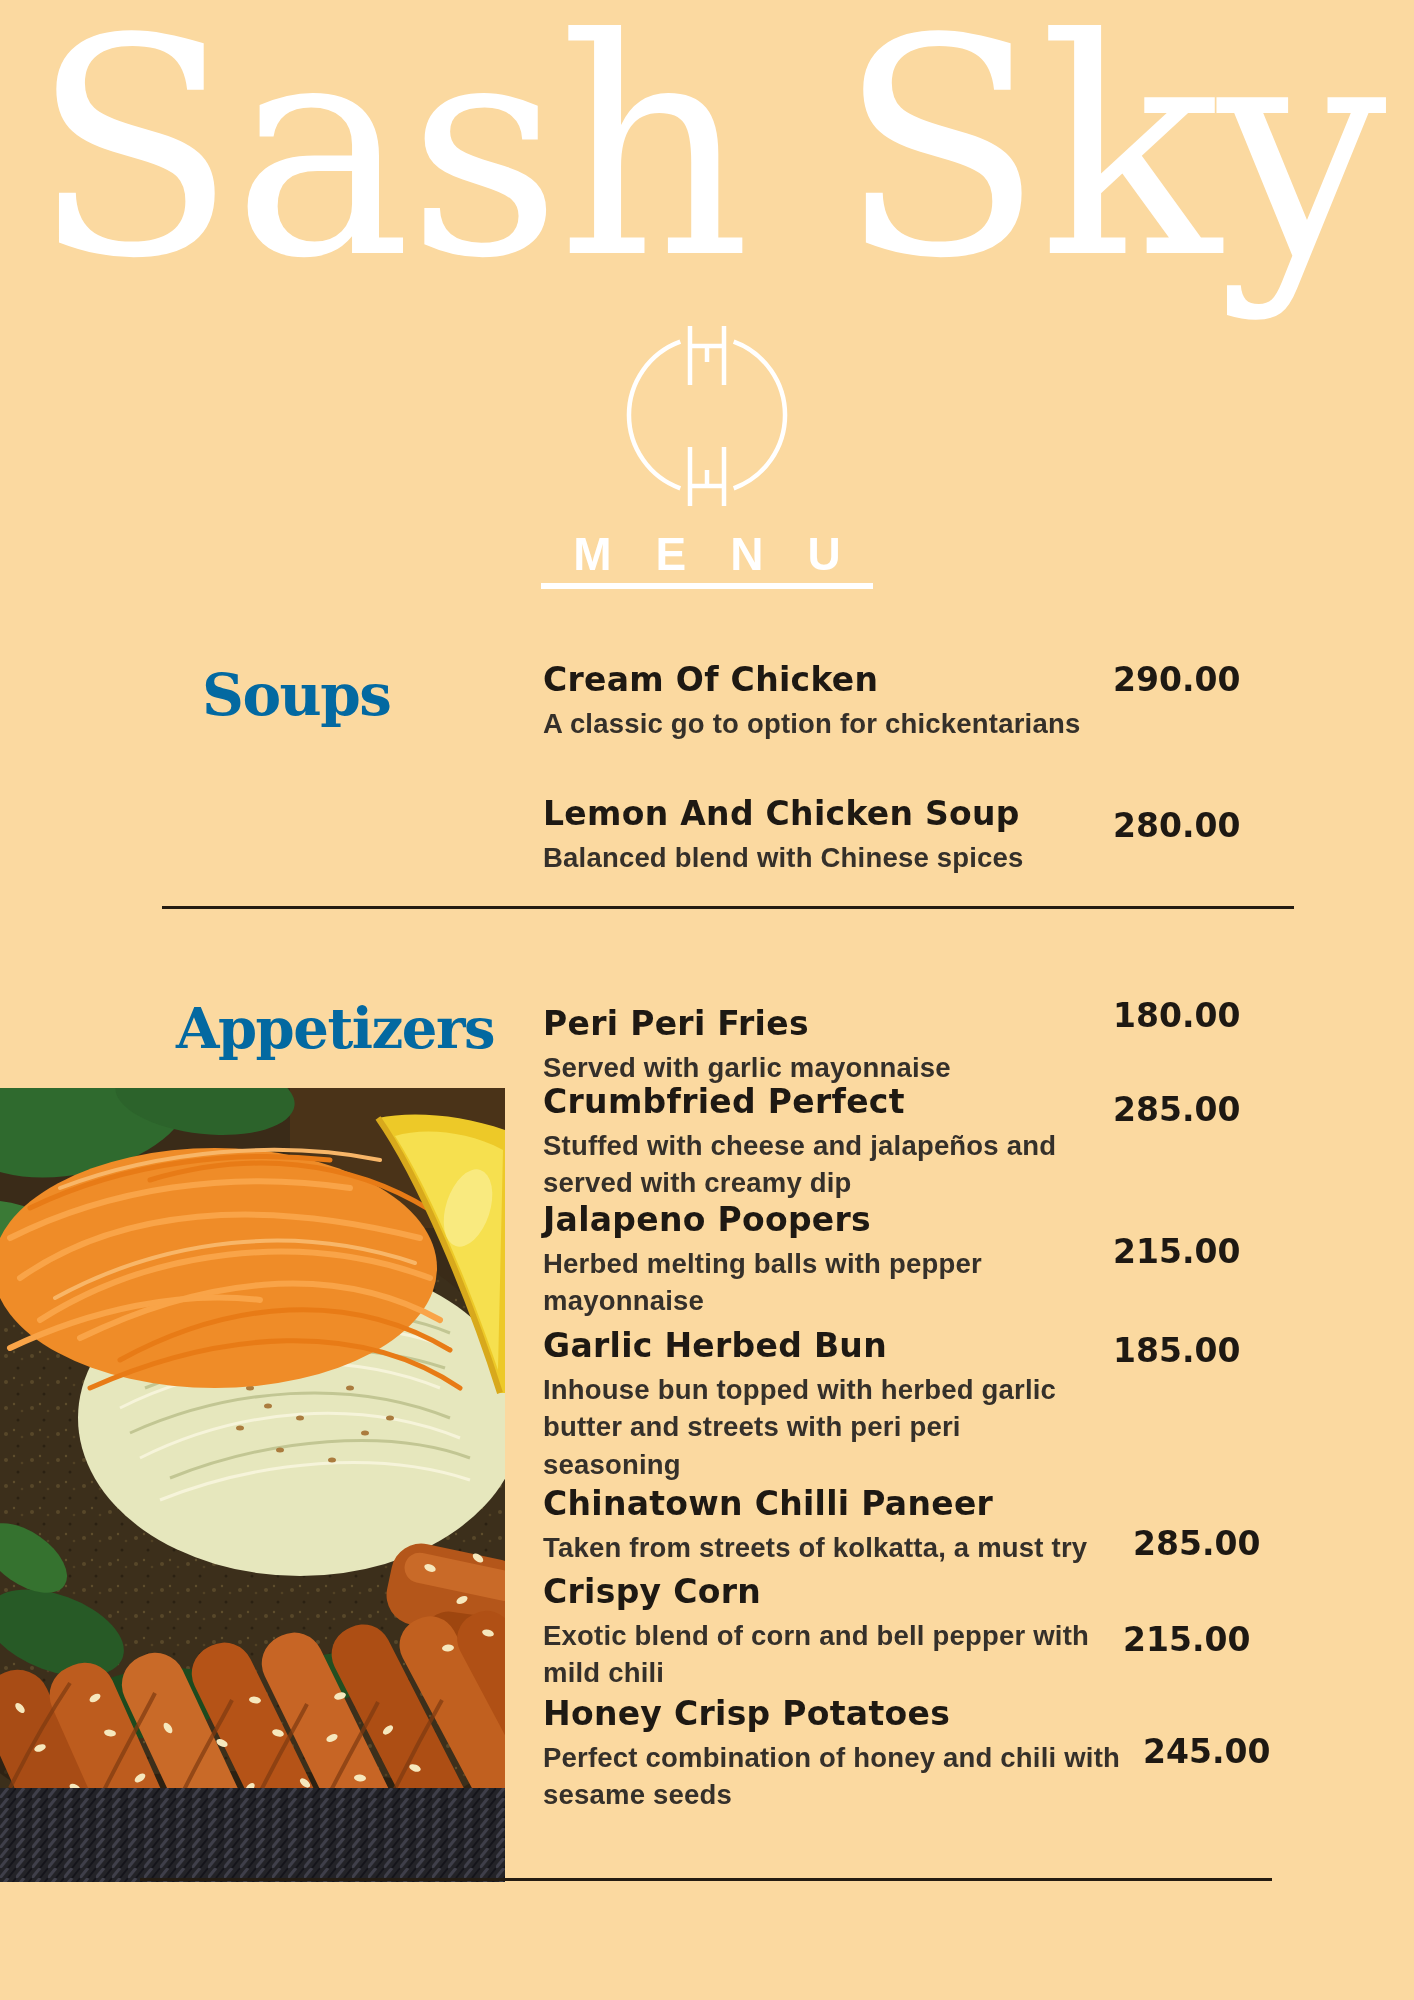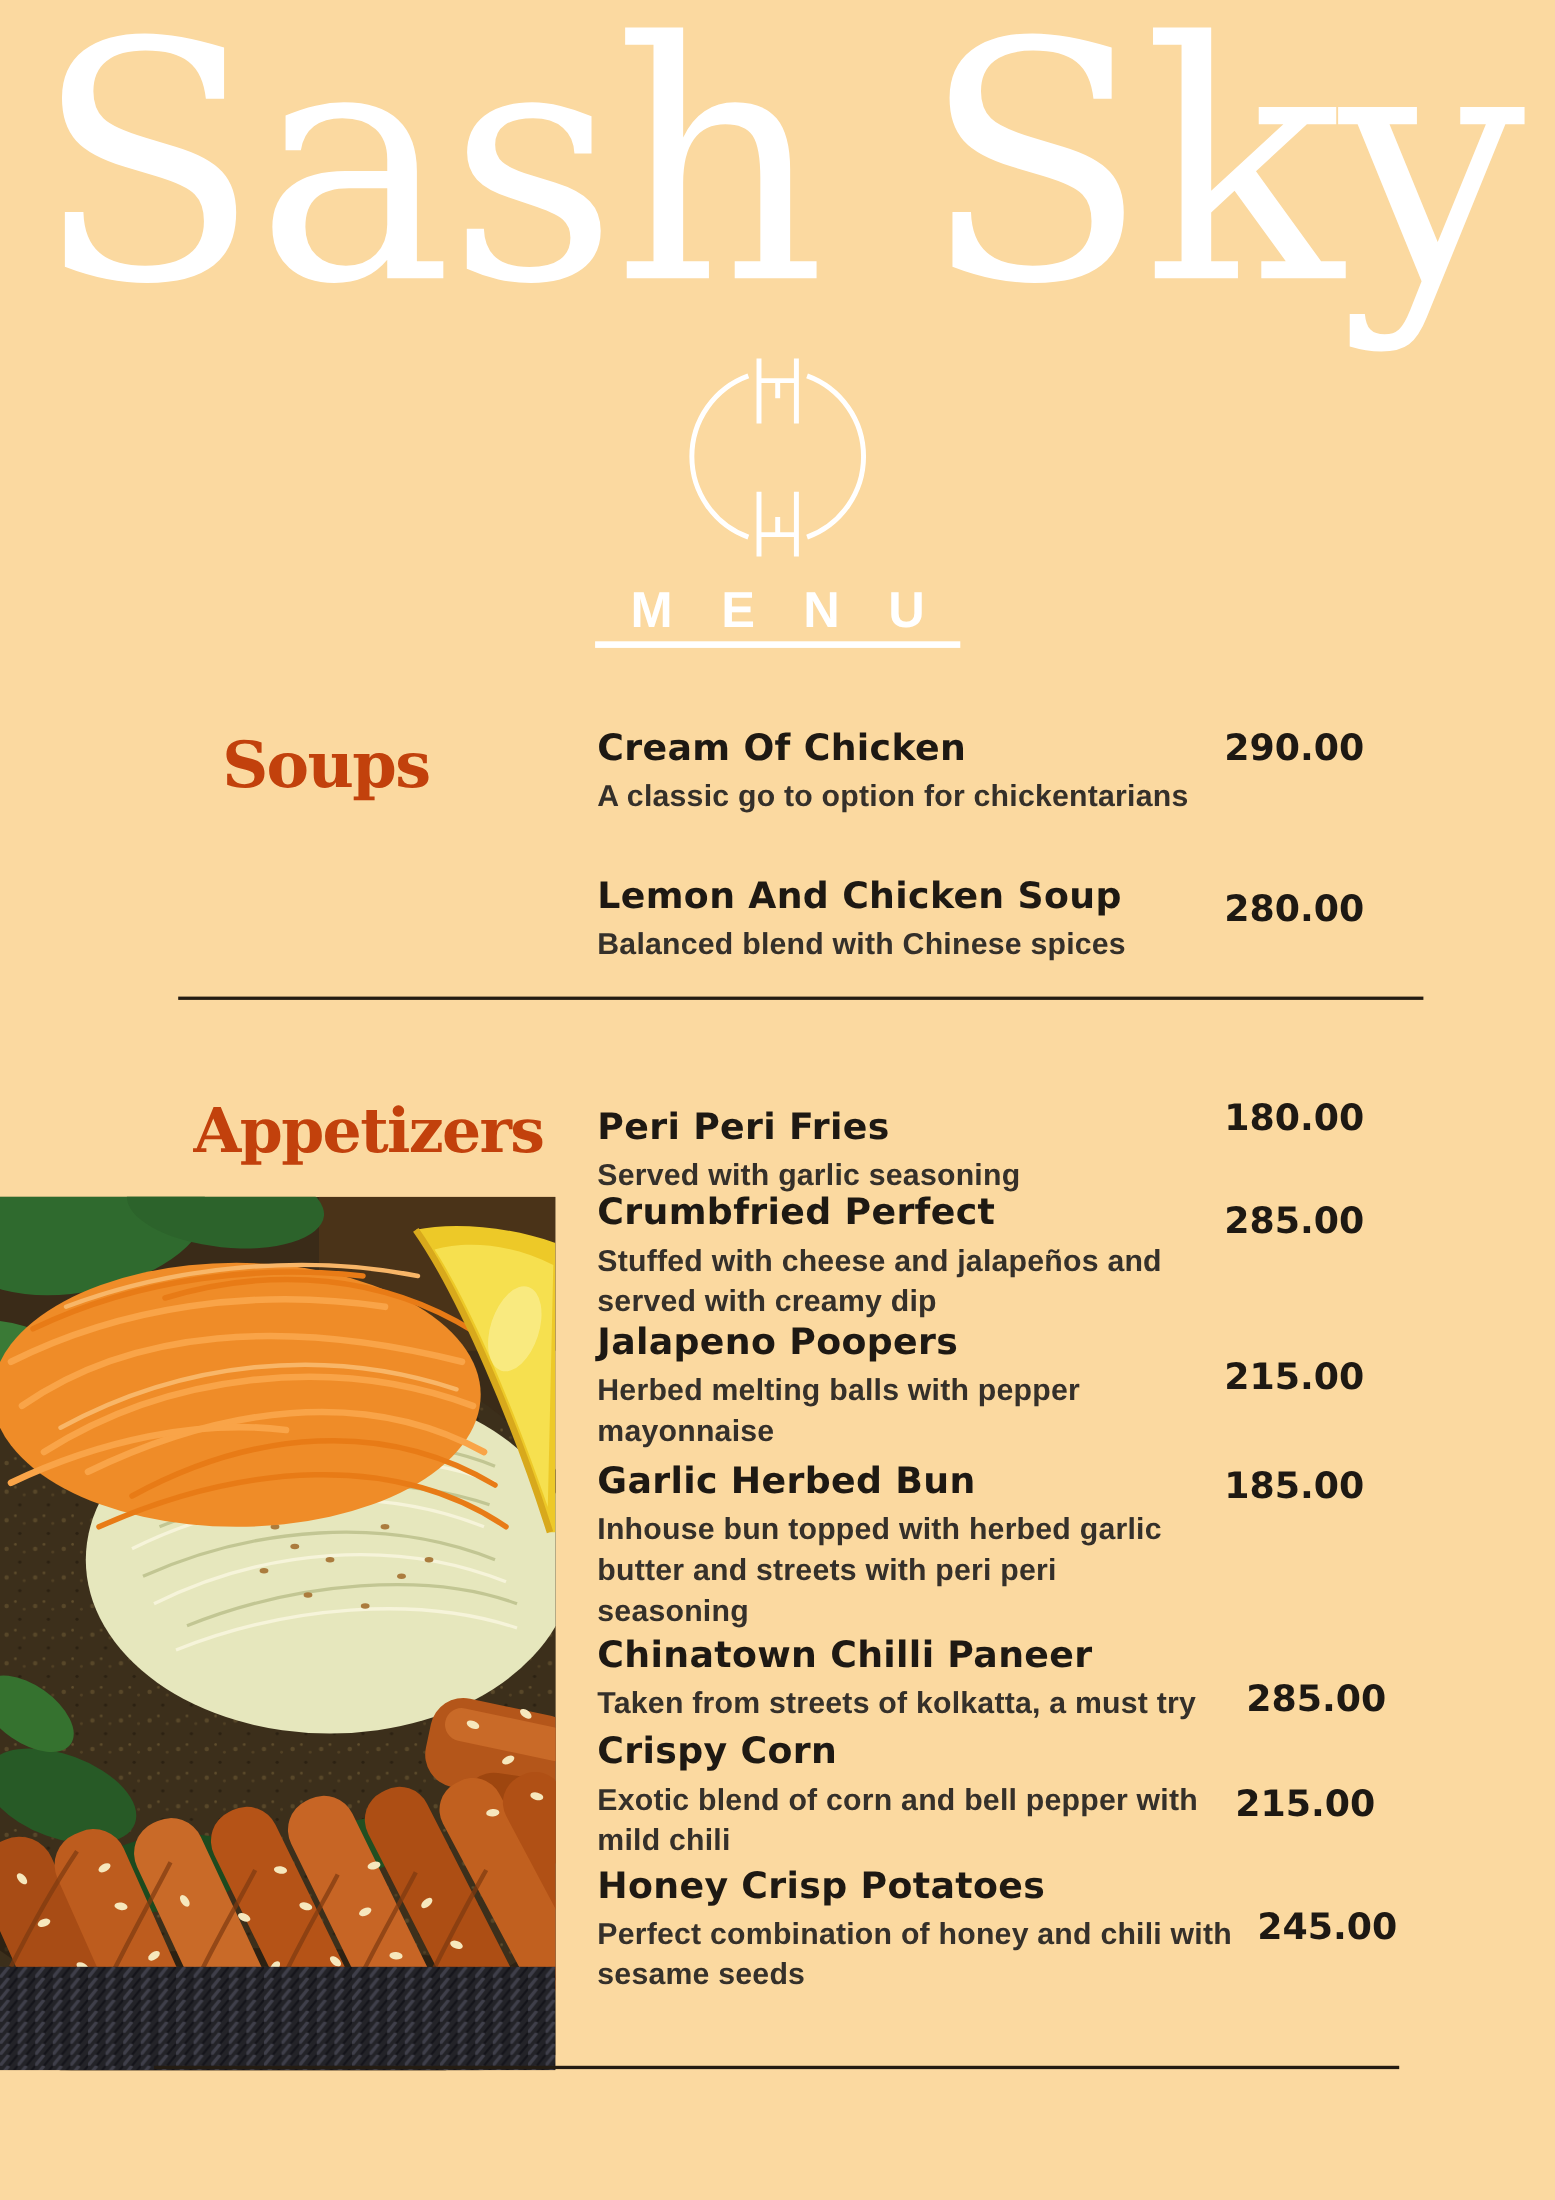--- a/index.html
+++ b/index.html
@@ -18,21 +18,21 @@
   .logo{position:absolute;left:615px;top:318px;}
   .menu-wrap{position:absolute;top:528px;left:0;right:0;text-align:center;}
   .menu-text{
     display:inline-block;color:#ffffff;font-weight:700;
     font-size:46px;letter-spacing:44px;padding-left:44px;line-height:1.15;
   }
   .menu-underline{width:332px;height:6px;background:#ffffff;margin:2px auto 0;}
   
   .sec-h{
     position:absolute;font-family:"DejaVu Serif",serif;font-weight:700;
-    color:#c2410c;line-height:1;letter-spacing:-1.5px;
+    color:#0369a1;line-height:1;letter-spacing:-1.5px;
   }
   .soups-h{left:202px;top:666px;font-size:58px;}
   .apps-h{left:176px;top:1000px;font-size:56px;}
   
   .divider{position:absolute;height:3px;background:#241c12;}
   .div-1{left:162px;top:906px;width:1132px;}
   .div-2{left:140px;top:1878px;width:1132px;}
   
   .mi{position:absolute;left:543px;width:700px;display:flex;align-items:flex-start;font-weight:bold;}
   .mi-main{flex:0 0 530px;}
@@ -116,21 +116,21 @@
     <div class="mi-price">280.00</div>
   </div>
 
   <div class="divider div-1"></div>
 
   <div class="sec-h apps-h">Appetizers</div>
 
   <div class="mi i-a1 pom8">
     <div class="mi-main">
       <div class="mi-name">Peri Peri Fries</div>
-      <div class="mi-desc">Served with garlic seasoning</div>
+      <div class="mi-desc">Served with garlic mayonnaise</div>
     </div>
     <div class="mi-price">180.00</div>
   </div>
 
   <div class="mi i-a2 po8">
     <div class="mi-main">
       <div class="mi-name">Crumbfried Perfect</div>
       <div class="mi-desc">Stuffed with cheese and jalapeños and served with creamy dip</div>
     </div>
     <div class="mi-price">285.00</div>

